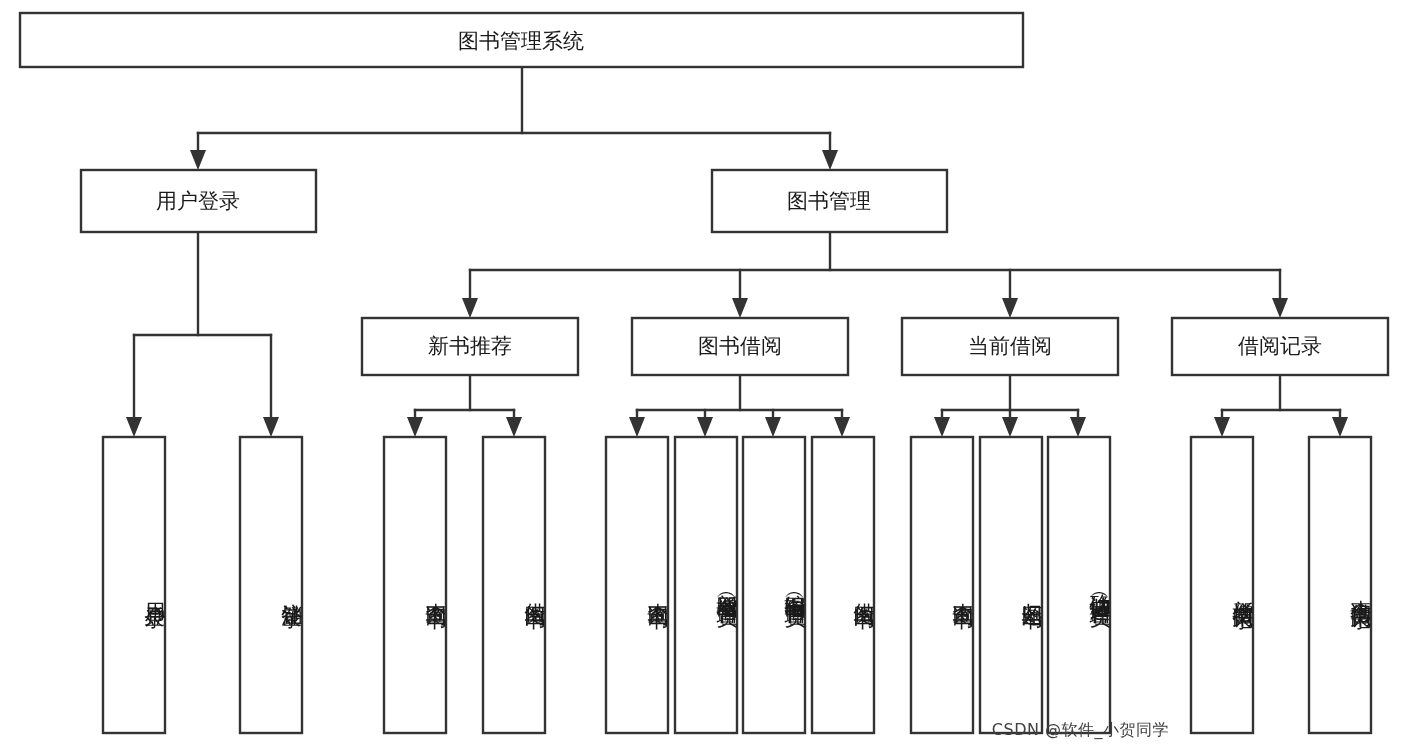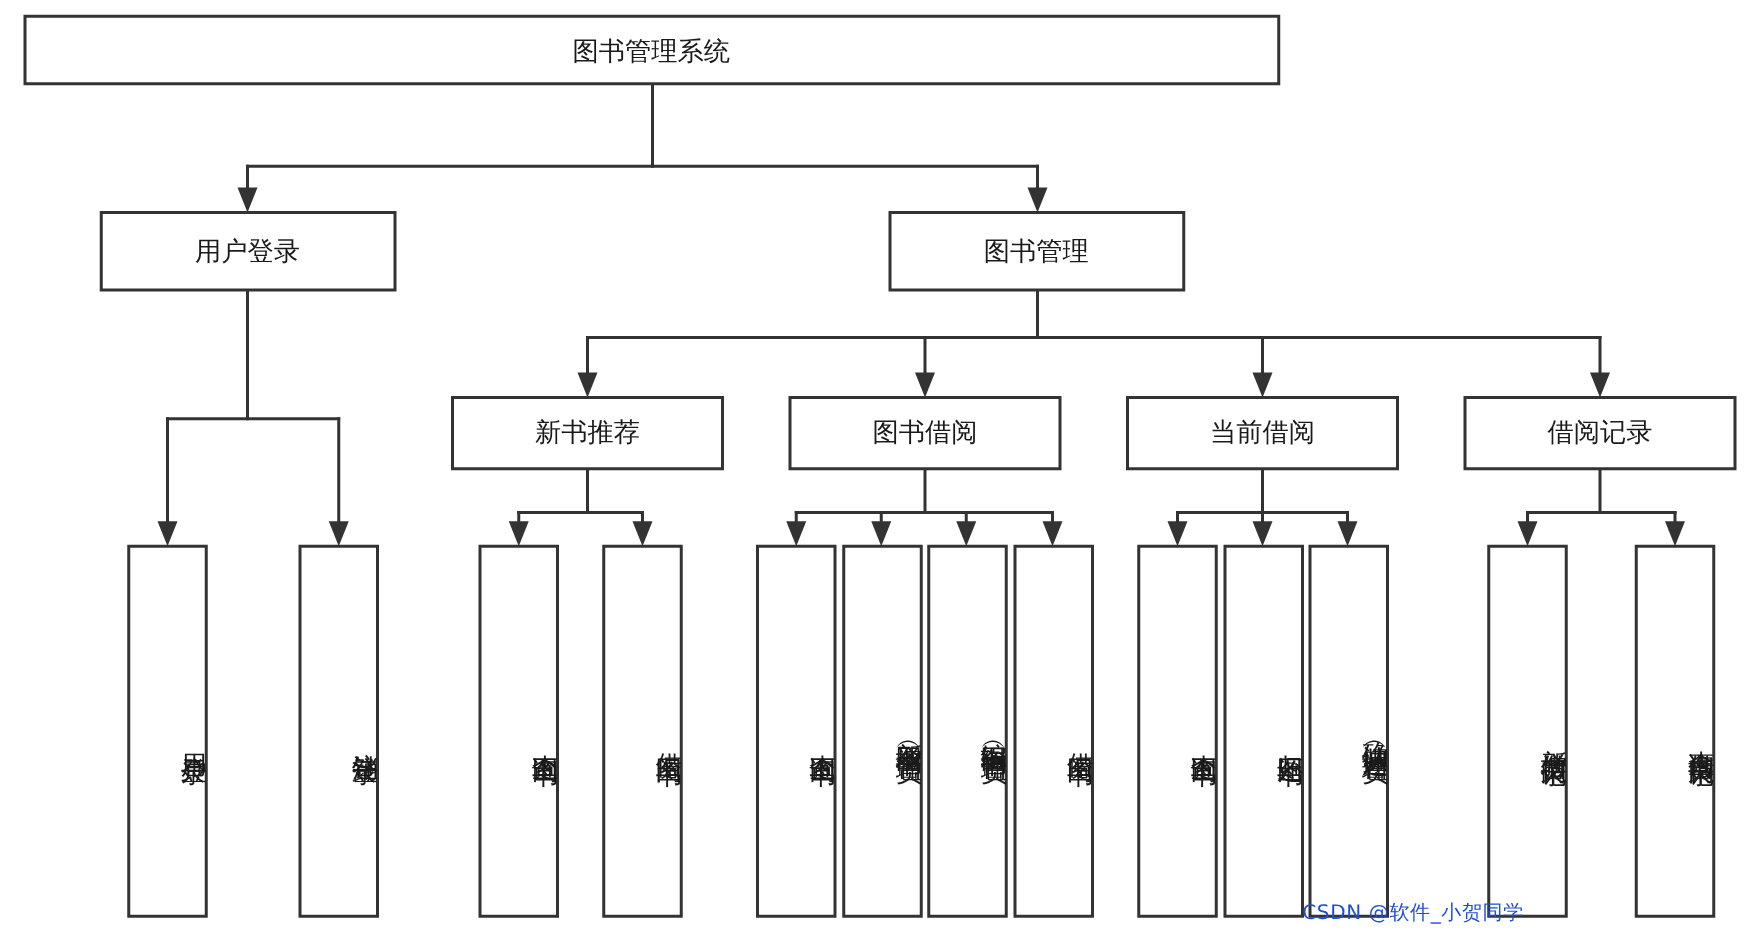--- a/index.html
+++ b/index.html
@@ -11,21 +11,20 @@
     width: 1405px;
     height: 747px;
     font-family: "DejaVu Sans", "Liberation Sans", sans-serif;
     overflow: hidden;
     position: relative;
   }
   #diagram-root {
     position: relative;
     width: 1194px;
     height: 747px;
-    padding-left: 33px;
   }
   svg.diagram {
     position: absolute;
     top: 0;
     left: 0;
     width: 1405px;
     height: 747px;
   }
   .node-box {
     fill: #ffffff;
@@ -59,25 +58,25 @@
     letter-spacing: 2px;
     line-height: 1;
     display: flex;
     align-items: flex-start;
     justify-content: center;
     pointer-events: none;
     white-space: nowrap;
   }
   .watermark {
     position: absolute;
-    right: 8px;
+    right: 25px;
     bottom: 6px;
     font-family: "DejaVu Sans", "Liberation Sans", sans-serif;
     font-size: 16px;
-    color: #1d4ed8;
+    color: #404040;
     letter-spacing: 0.5px;
     user-select: none;
   }
 </style>
 </head>
 <body>
 
 <div id="diagram-root">
 
   <svg class="diagram" viewBox="0 0 1405 747" xmlns="http://www.w3.org/2000/svg">

